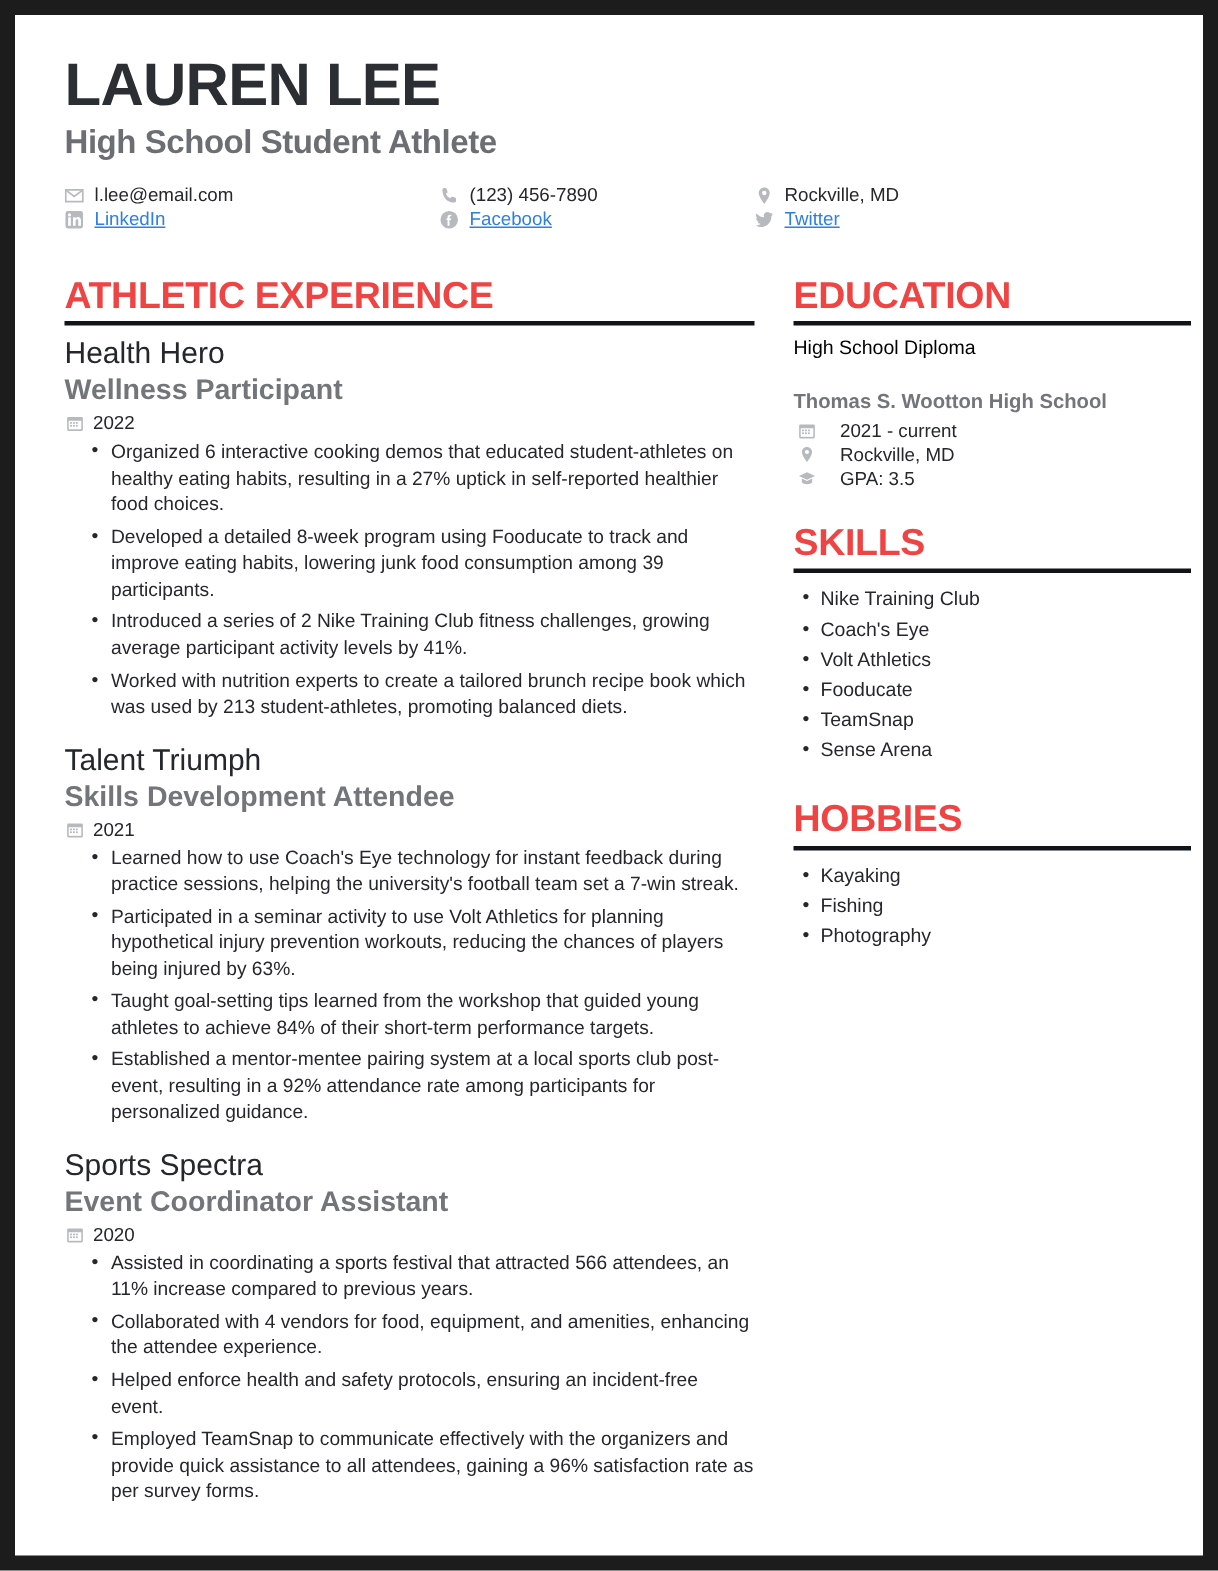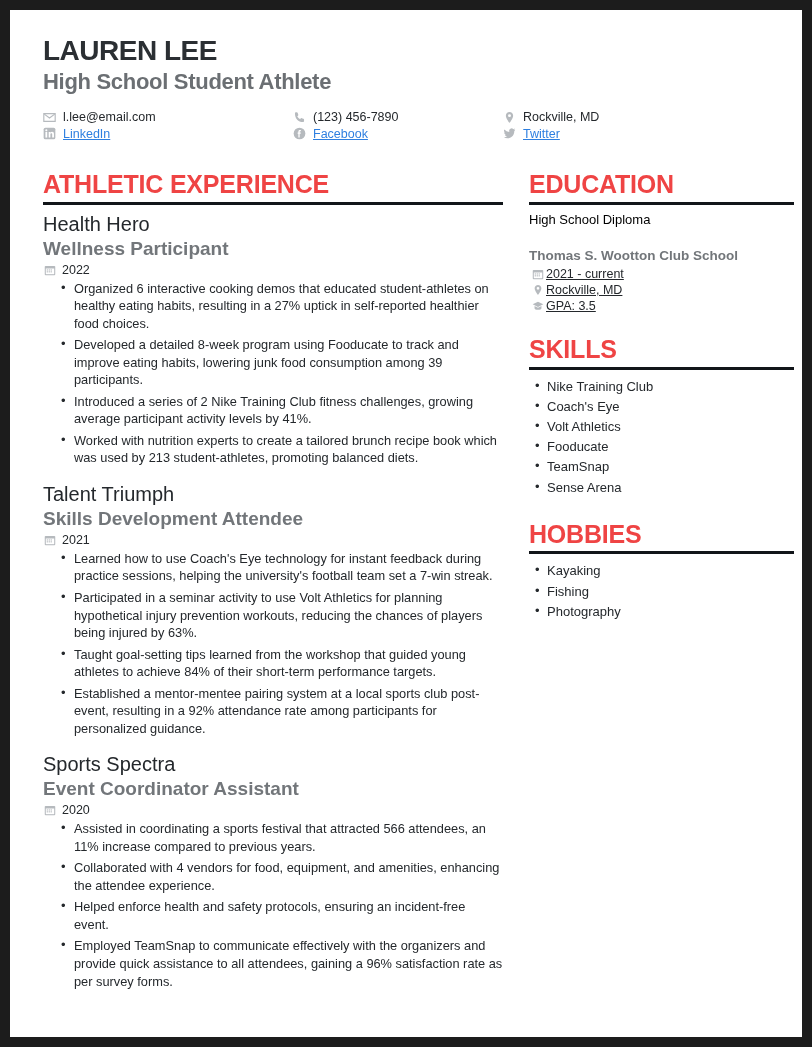--- a/index.html
+++ b/index.html
@@ -20,21 +20,21 @@
     width: 792px;
     height: 1027px;
     background: #ffffff;
     box-sizing: border-box;
     padding: 26px 30px 0 33px;
     overflow: hidden;
   }
 
   
   .name {
-    font-size: 28px;
+    font-size: 40px;
     font-weight: bold;
     letter-spacing: -0.5px;
     color: #2b2f33;
     line-height: 1.05;
     margin: 0 0 4px 0;
   }
   .headline {
     font-size: 22px;
     font-weight: bold;
     color: #6b6f73;
@@ -145,26 +145,26 @@
   }
   .edu-line2 {
     font-size: 13.5px;
     font-weight: bold;
     color: #72767a;
     line-height: 1.3;
     margin-bottom: 3px;
   }
   .edu-meta {
     display: flex;
-    gap: 2px;
+    align-items: center;
+    gap: 16px;
     font-size: 12.5px;
     color: #24282c;
     margin-bottom: 2px;
     padding-left: 2px;
-    text-decoration: underline;
   }
 
   ul.plain {
     margin: 0;
     padding-left: 18px;
     list-style: none;
   }
   ul.plain li {
     position: relative;
     font-size: 13px;
@@ -340,21 +340,21 @@
 
     </div>
 
     <div class="col-right">
 
       <div class="section-title">EDUCATION</div>
       <div class="rule"></div>
 
       <div>
         <div class="edu-line1">High School Diploma</div>
-        <div class="edu-line2">Thomas S. Wootton Club School</div>
+        <div class="edu-line2">Thomas S. Wootton High School</div>
 
         <div class="edu-meta">
           <span class="ico">
             <svg viewBox="0 0 16 16" width="12" height="12" fill="currentColor">
                 <rect x="1" y="2.6" width="14" height="12.4" rx="1.2"></rect>
                 <rect x="2.4" y="6" width="11.2" height="7.6" fill="#ffffff"></rect>
                 <rect x="3.6" y="7.2" width="1.7" height="1.5"></rect>
                 <rect x="6.2" y="7.2" width="1.7" height="1.5"></rect>
                 <rect x="8.8" y="7.2" width="1.7" height="1.5"></rect>
                 <rect x="3.6" y="9.7" width="1.7" height="1.5"></rect>

